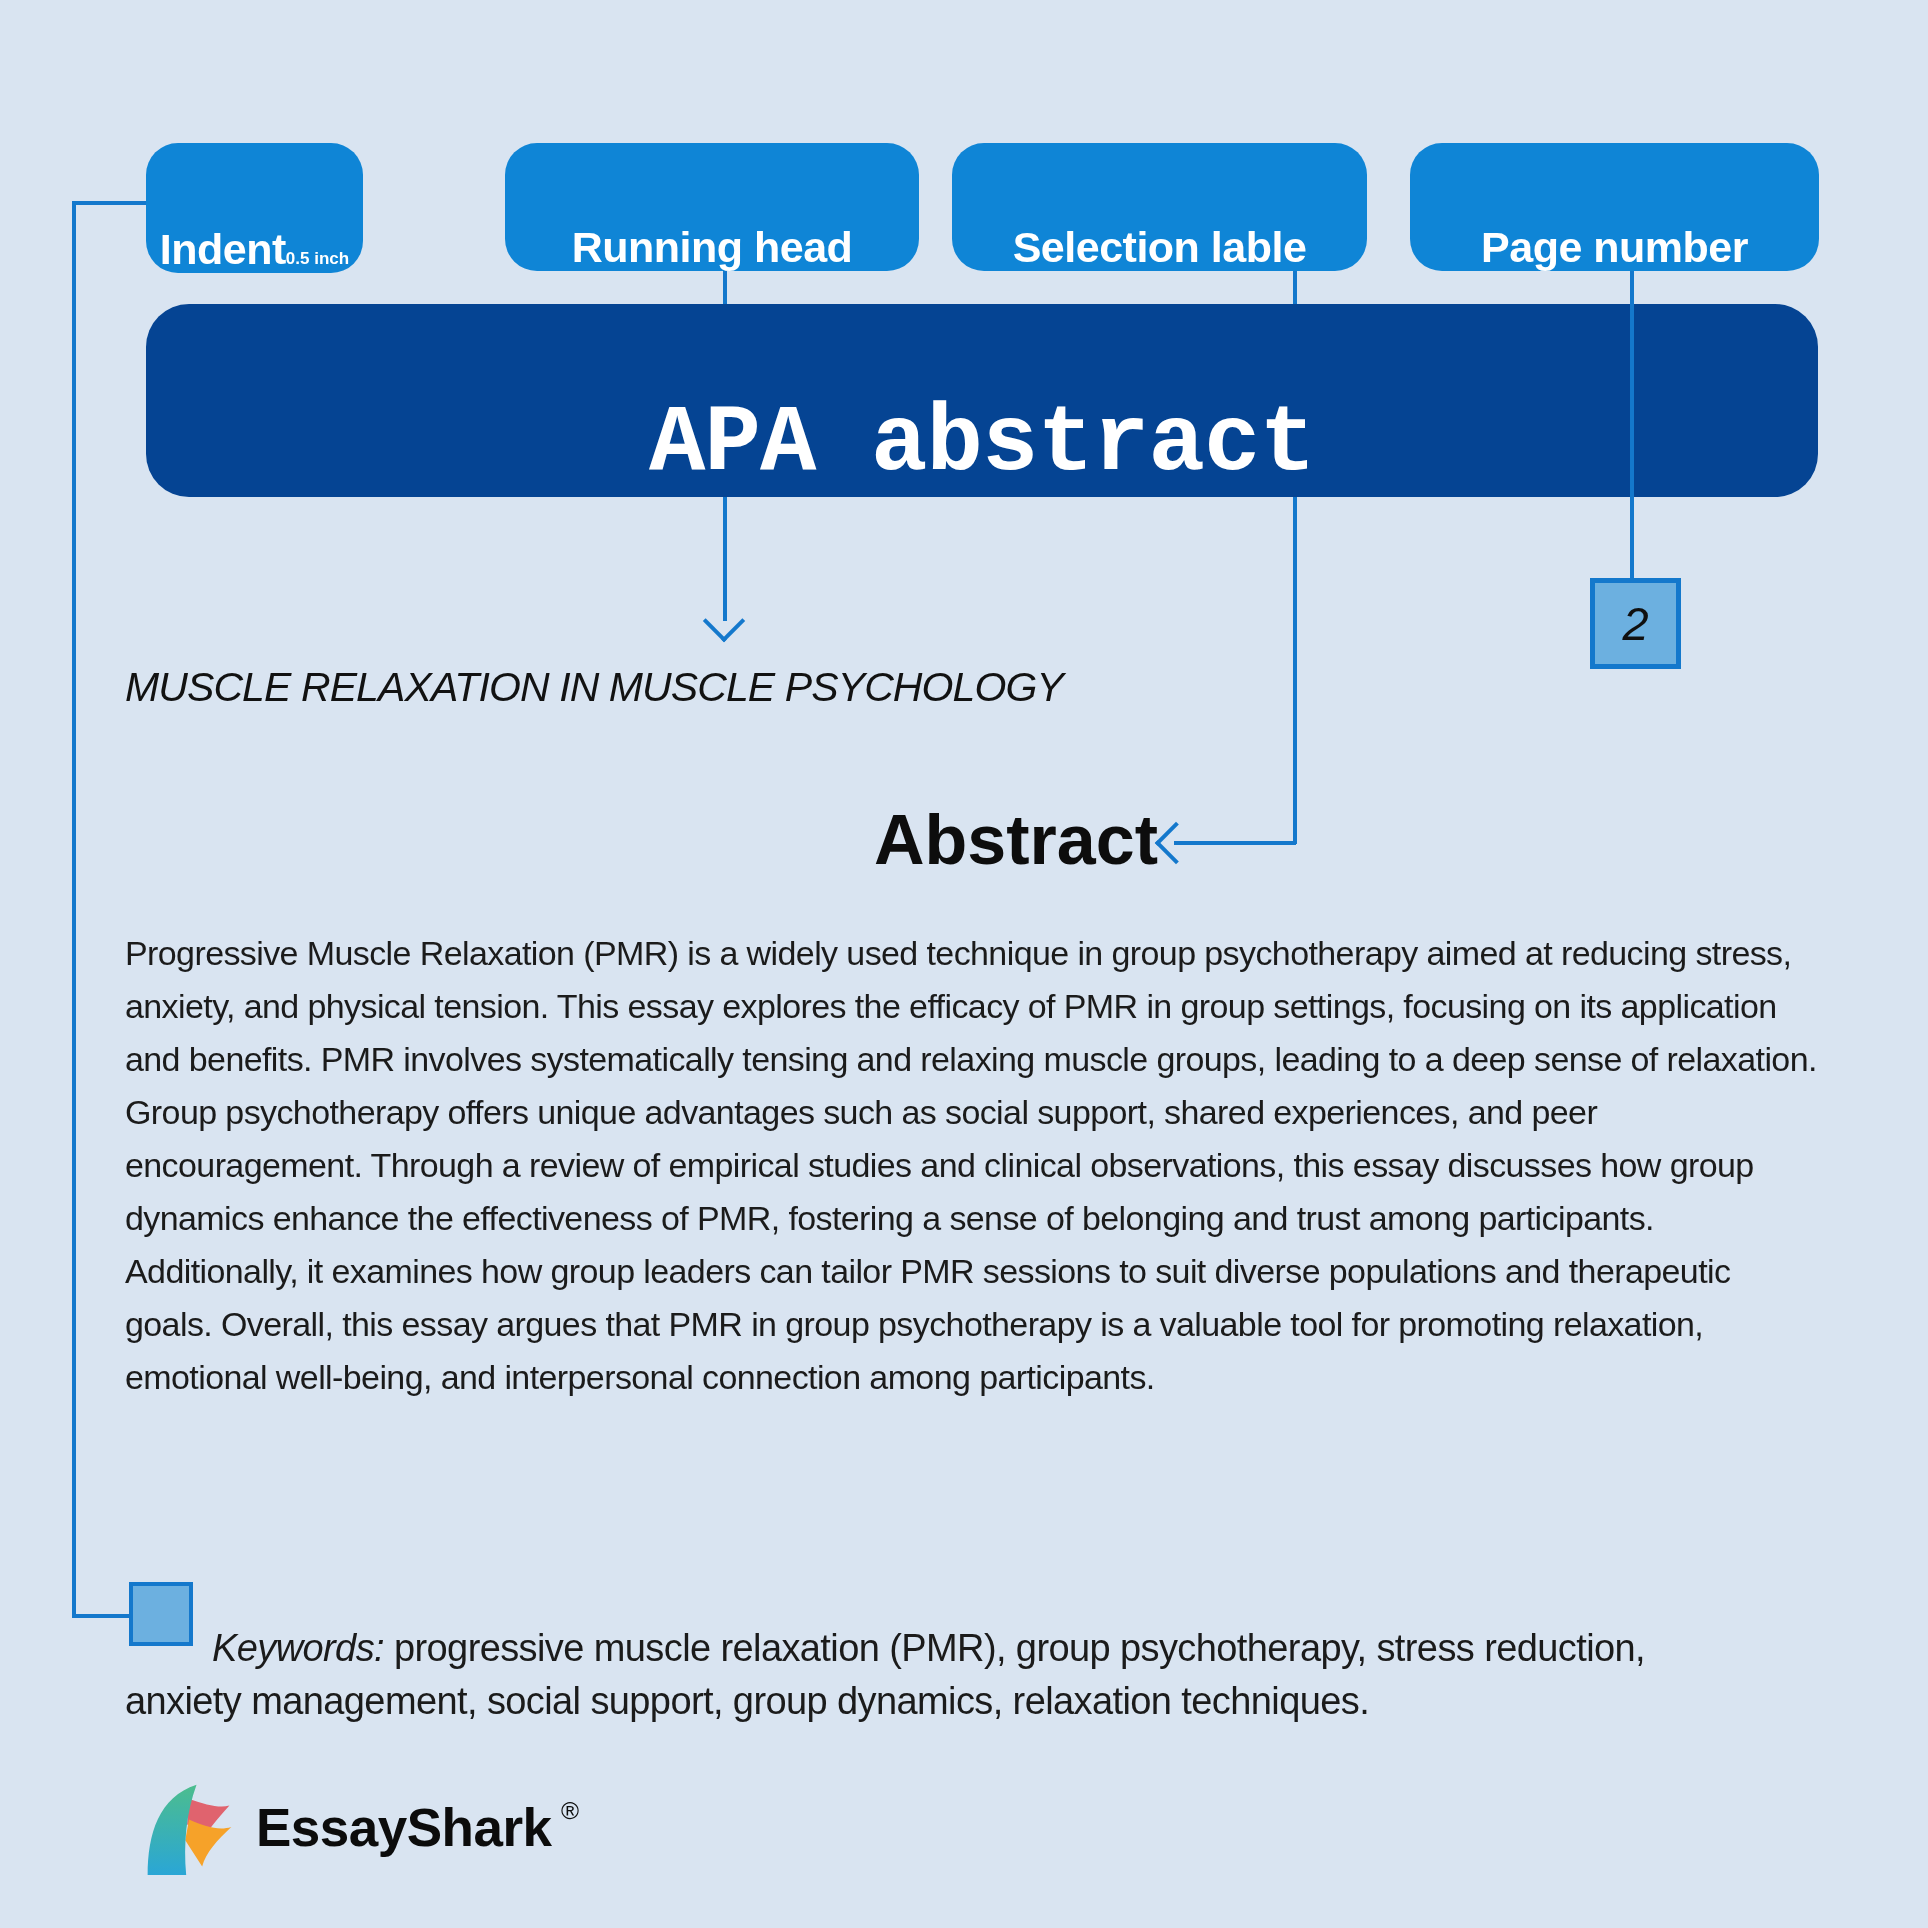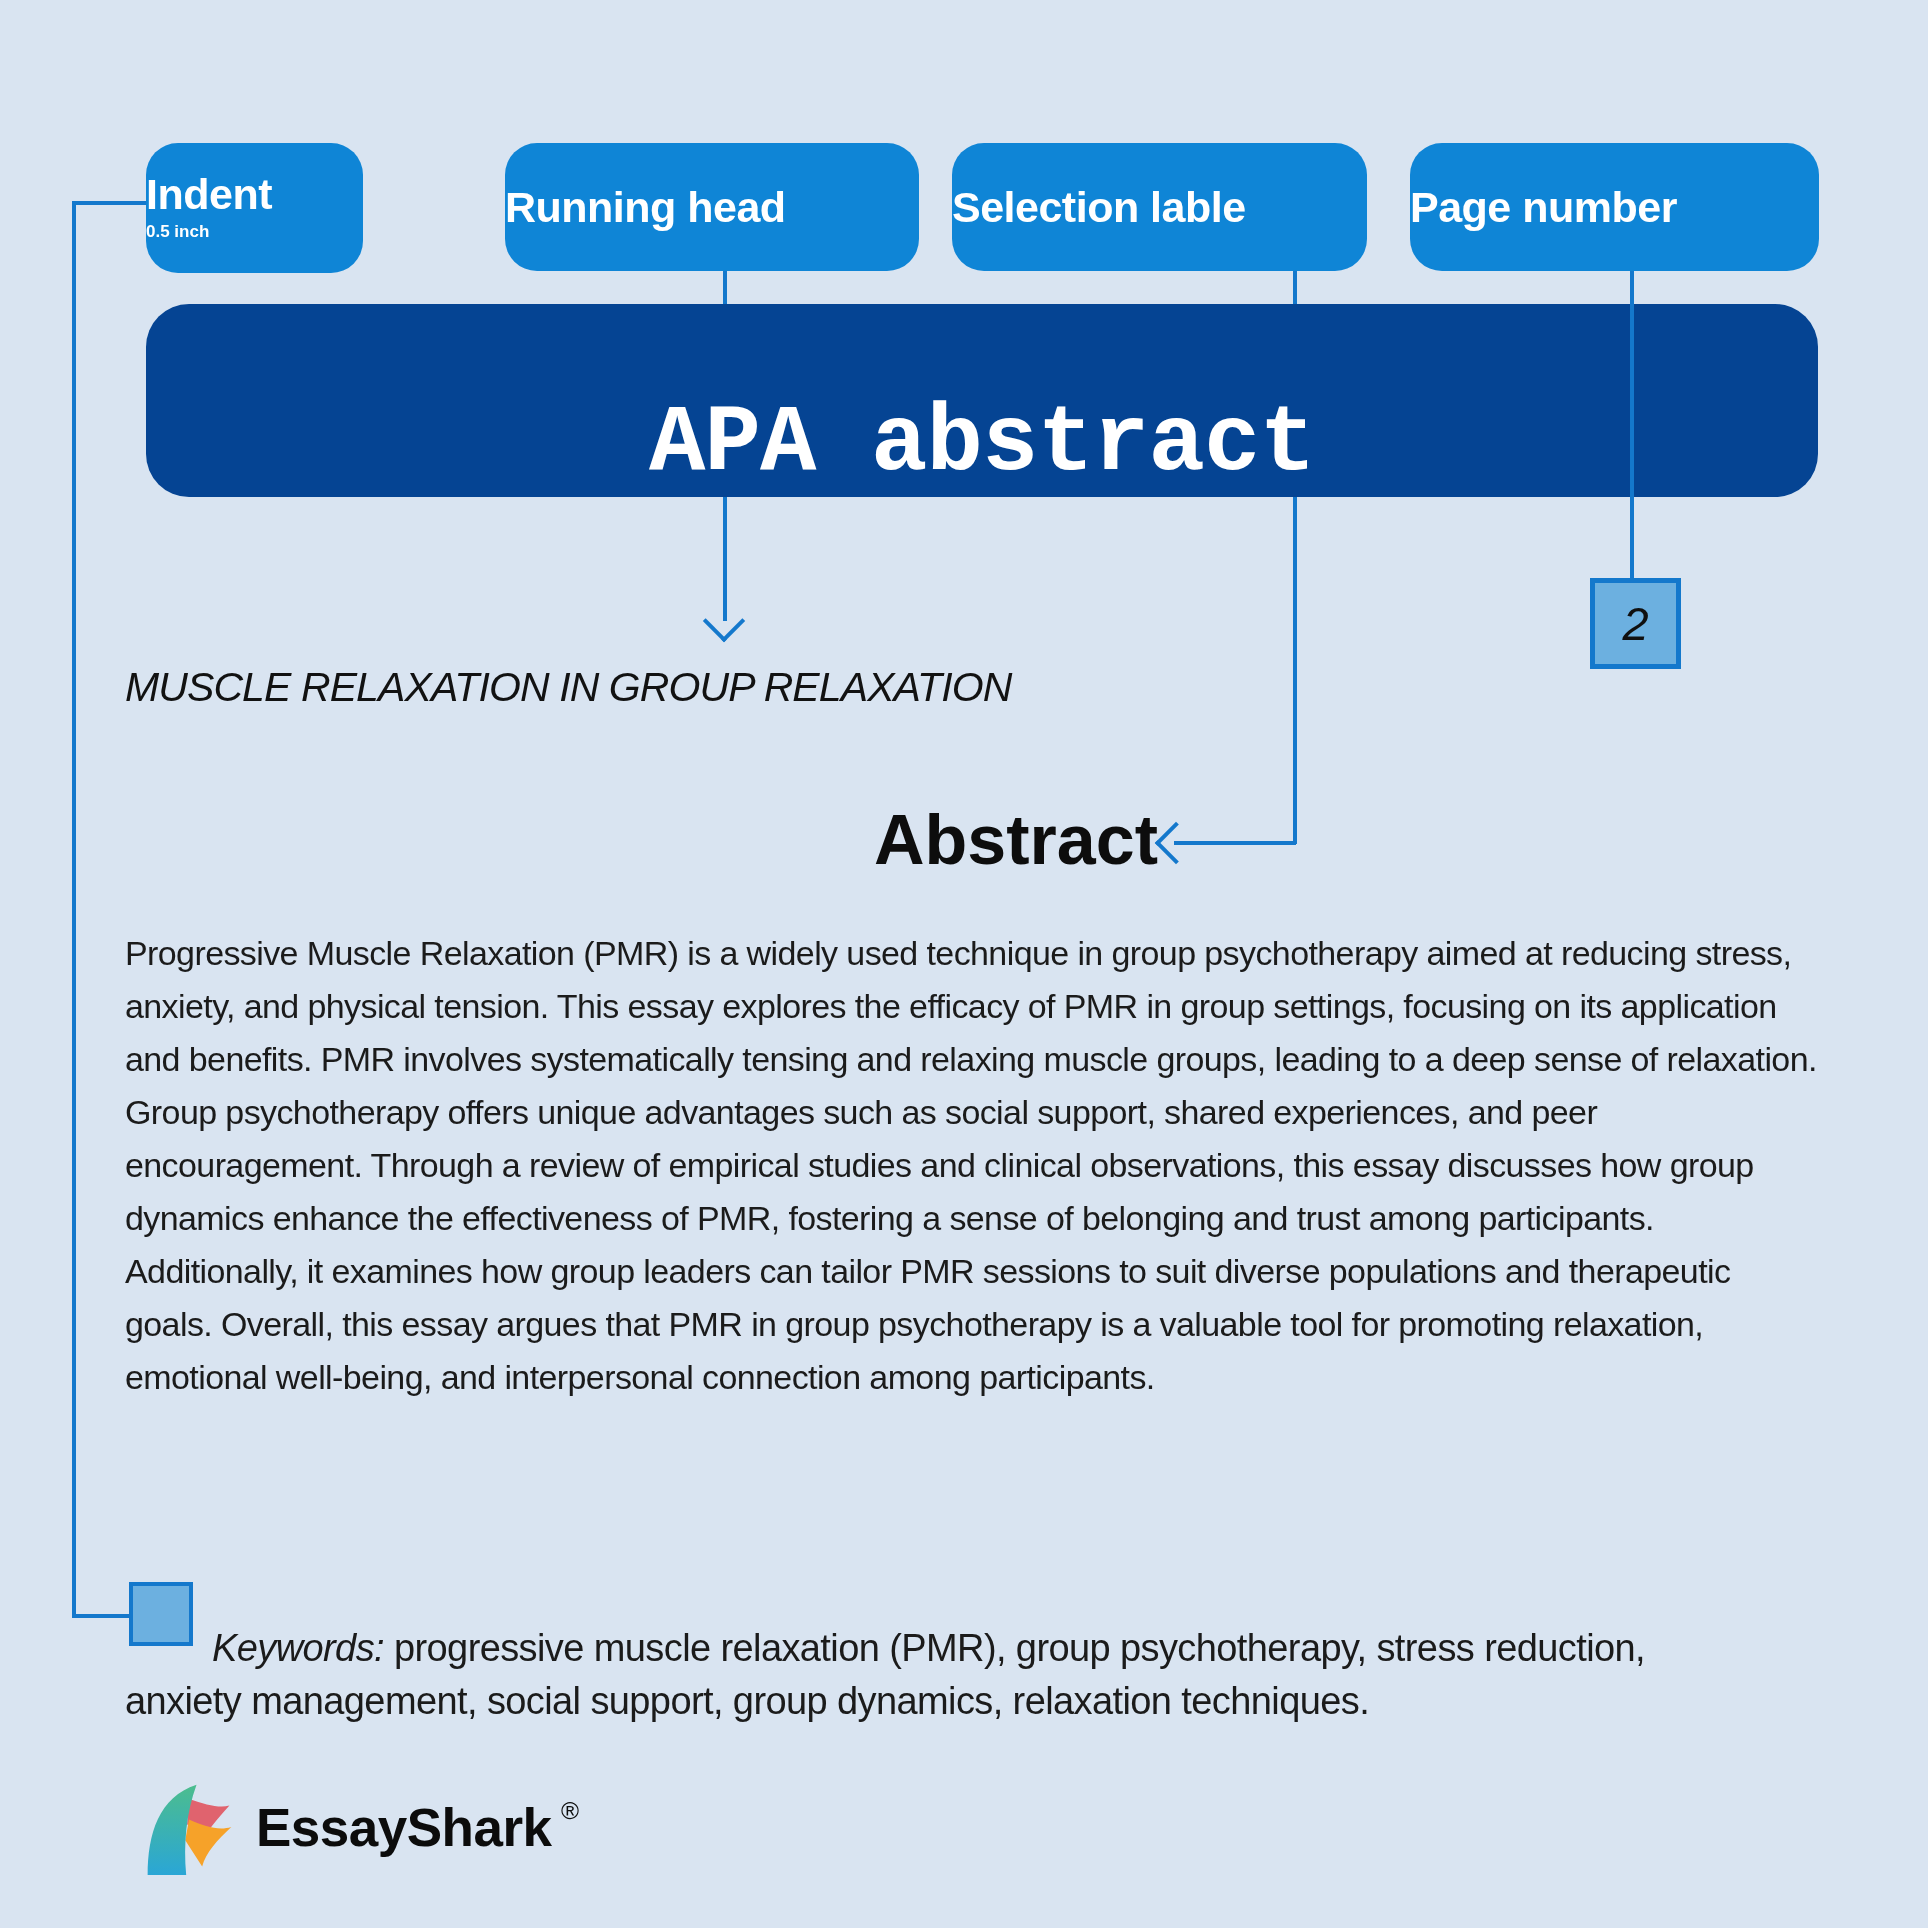--- a/index.html
+++ b/index.html
@@ -6,21 +6,21 @@
     --background:#d9e4f1; --pill-blue:#0f85d6; --banner-navy:#054493;
     --line-blue:#1478cc; --square-fill:#6cb0e0; --body-text:#1b1b1b;
   }
   *{box-sizing:border-box;}
   html,body{margin:0;padding:0;}
   body{font-family:"Liberation Sans","DejaVu Sans",sans-serif;}
   #page{position:relative;width:1928px;height:1928px;background:var(--background);overflow:hidden;}
 
   
   .pill{position:absolute;background:var(--pill-blue);color:#fff;border-radius:32px;
-        display:flex;flex-direction:column;align-items:flex-start;justify-content:center;
+        display:flex;flex-direction:row;align-items:flex-end;justify-content:center;
         font-weight:700;z-index:2;}
   .pill .main{font-size:43px;line-height:47px;letter-spacing:-0.5px;}
   .pill .sub{font-size:17px;line-height:28px;}
   #pill-indent{left:146px;top:143px;width:217px;height:130px;}
   #pill-running{left:505px;top:143px;width:414px;height:128px;}
   #pill-selection{left:952px;top:143px;width:415px;height:128px;}
   #pill-page{left:1410px;top:143px;width:409px;height:128px;}
 
   
   #banner{position:absolute;left:146px;top:304px;width:1672px;height:193px;border-radius:43px;
@@ -99,21 +99,21 @@
   </div>
 
   <div id="banner">
     <div class="title">APA abstract</div>
   </div>
 
   <div id="page-square">
     <span>2</span>
   </div>
 
-  <div id="running-head-text">MUSCLE RELAXATION IN GROUP RELAXATION</div>
+  <div id="running-head-text">MUSCLE RELAXATION IN MUSCLE PSYCHOLOGY</div>
 
   <div id="abstract-heading">Abstract</div>
 
   <p id="abstract-body">Progressive Muscle Relaxation (PMR) is a widely used technique in group psychotherapy aimed at reducing stress, anxiety, and physical tension. This essay explores the efficacy of PMR in group settings, focusing on its application and benefits. PMR involves systematically tensing and relaxing muscle groups, leading to a deep sense of relaxation. Group psychotherapy offers unique advantages such as social support, shared experiences, and peer encouragement. Through a review of empirical studies and clinical observations, this essay discusses how group dynamics enhance the effectiveness of PMR, fostering a sense of belonging and trust among participants. Additionally, it examines how group leaders can tailor PMR sessions to suit diverse populations and therapeutic goals. Overall, this essay argues that PMR in group psychotherapy is a valuable tool for promoting relaxation, emotional well-being, and interpersonal connection among participants.</p>
 
   <div id="indent-square"></div>
   <p id="keywords-block"><span class="kw-label">Keywords:</span><span> progressive muscle relaxation (PMR), group psychotherapy, stress reduction, anxiety management, social support, group dynamics, relaxation techniques.</span></p>
 
   <svg id="brand-logo" viewBox="0 0 100 100">
     <defs>

